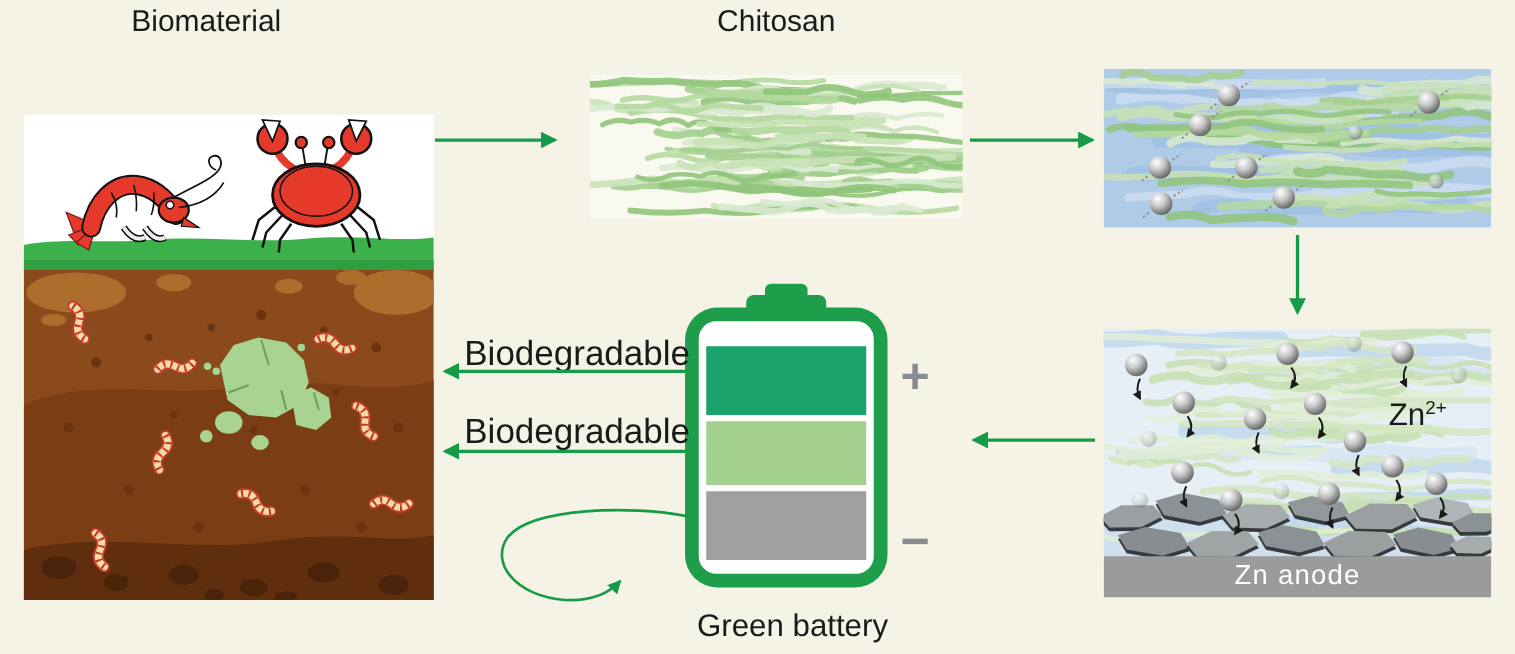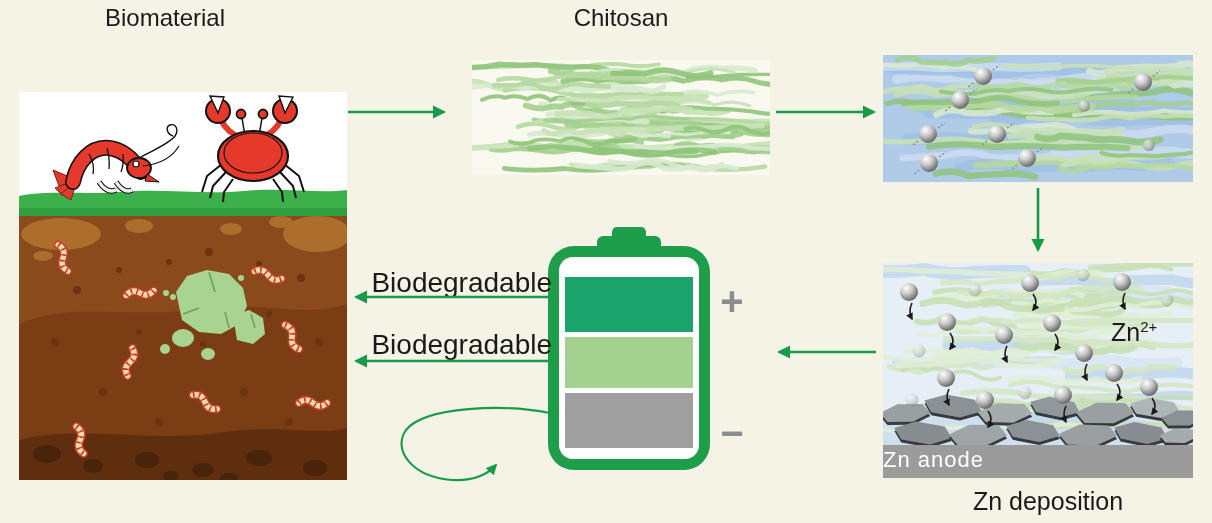--- a/index.html
+++ b/index.html
@@ -14,21 +14,21 @@
   .battery div{position:absolute;}
   .bat-cap1{left:64px;top:0;width:34px;height:12px;background:#1e9e4b;border-radius:5px 5px 0 0;}
   .bat-cap2{left:49px;top:9px;width:64px;height:13px;background:#1e9e4b;border-radius:6px 6px 0 0;}
   .bat-body{left:0;top:19px;width:162px;height:224px;background:#1e9e4b;border-radius:26px;}
   .bat-inner{left:11px;top:30px;width:140px;height:202px;background:#ffffff;border-radius:14px;}
   .band{left:17px;width:128px;}
   .band1{top:50px;height:55px;background:#1aa36b;}
   .band2{top:110px;height:51px;background:#a5d190;}
   .band3{top:166px;height:55px;background:#9f9fa0;}
   .sign{position:absolute;width:40px;text-align:center;font-weight:700;font-size:40px;color:#8a8d8f;line-height:1;}
-  .anode-label{position:absolute;left:0;top:184px;width:100%;
+  .anode-label{position:absolute;left:0;top:184px;width:100%;text-align:center;
     font-size:22px;color:#ffffff;letter-spacing:1px;}
   .ion-label{position:absolute;left:228px;top:55px;font-size:25px;color:#1a1a1a;white-space:nowrap;}
   .ion-label sup{font-size:15px;}
   svg{display:block;}
 </style>
 </head>
 <body>
 
 <div class="canvas">
 
@@ -497,21 +497,21 @@
     <div class="bat-inner"></div>
     <div class="band band1"></div>
     <div class="band band2"></div>
     <div class="band band3"></div>
   </div>
   <div class="sign" style="left:712px;top:281px">+</div>
   <div class="sign" style="left:712px;top:413px">−</div>
 
   <div class="lbl" style="left:352px;top:267px;width:200px">Biodegradable</div>
   <div class="lbl" style="left:352px;top:329px;width:200px">Biodegradable</div>
-  <div class="caption" style="left:1048px;top:487px">Zn deposition</div>
+  <div class="caption" style="left:634px;top:487px">Green battery</div>
 
   <svg class="abs" style="left:0;top:0;pointer-events:none" width="1212" height="523" viewBox="0 0 1212 523">
     <defs>
       <marker id="mG" viewBox="0 0 10 10" refX="8.5" refY="5" markerWidth="5.2" markerHeight="5.2" orient="auto-start-reverse">
         <path d="M0 0 L10 5 L0 10 z" fill="#169b46"></path>
       </marker>
     </defs>
     <g stroke="#169b46" stroke-width="2.6" fill="none">
       <path d="M348 112 H444" marker-end="url(#mG)"></path>
       <path d="M776 112 H874" marker-end="url(#mG)"></path>

